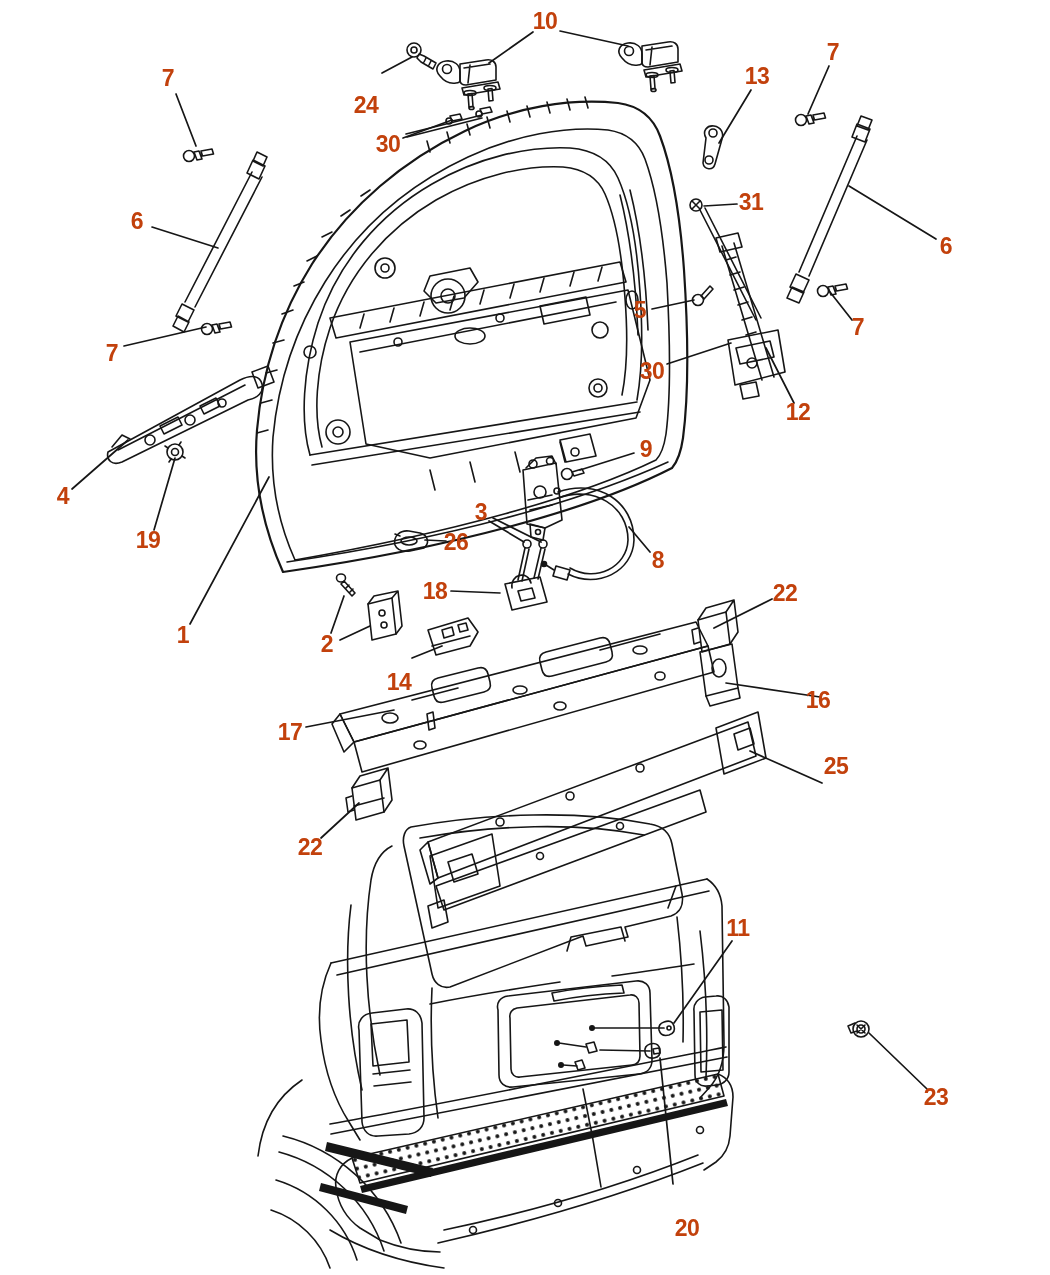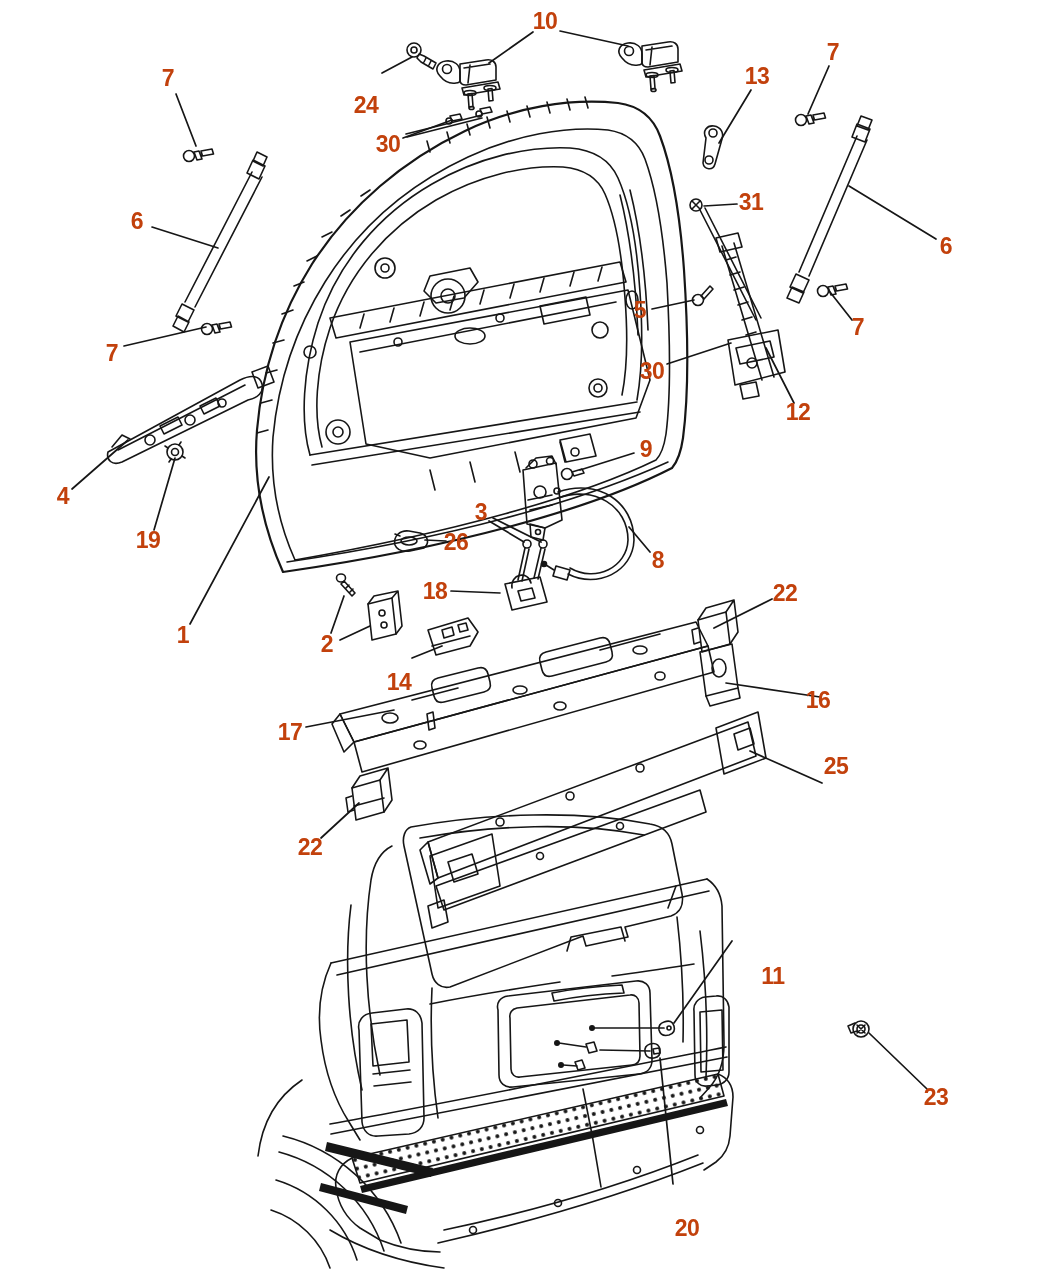--- a/index.html
+++ b/index.html
@@ -375,17 +375,17 @@
       <div class="callout" style="left: 456px; top: 542px;">26</div>
       <div class="callout" style="left: 481px; top: 512px;">3</div>
       <div class="callout" style="left: 435px; top: 591px;">18</div>
       <div class="callout" style="left: 327px; top: 644px;">2</div>
       <div class="callout" style="left: 399px; top: 682px;">14</div>
       <div class="callout" style="left: 290px; top: 732px;">17</div>
       <div class="callout" style="left: 310px; top: 847px;">22</div>
       <div class="callout" style="left: 785px; top: 593px;">22</div>
       <div class="callout" style="left: 818px; top: 700px;">16</div>
       <div class="callout" style="left: 836px; top: 766px;">25</div>
-      <div class="callout" style="left: 738px; top: 976px; margin-left: 35px;">11</div>
+      <div class="callout" style="left: 738px; top: 928px;">11</div>
       <div class="callout" style="left: 936px; top: 1097px;">23</div>
       <div class="callout" style="left: 675px; top: 1228px; margin-left: 12px;">20</div>
     </div>
 </div>
 
 </body></html>

